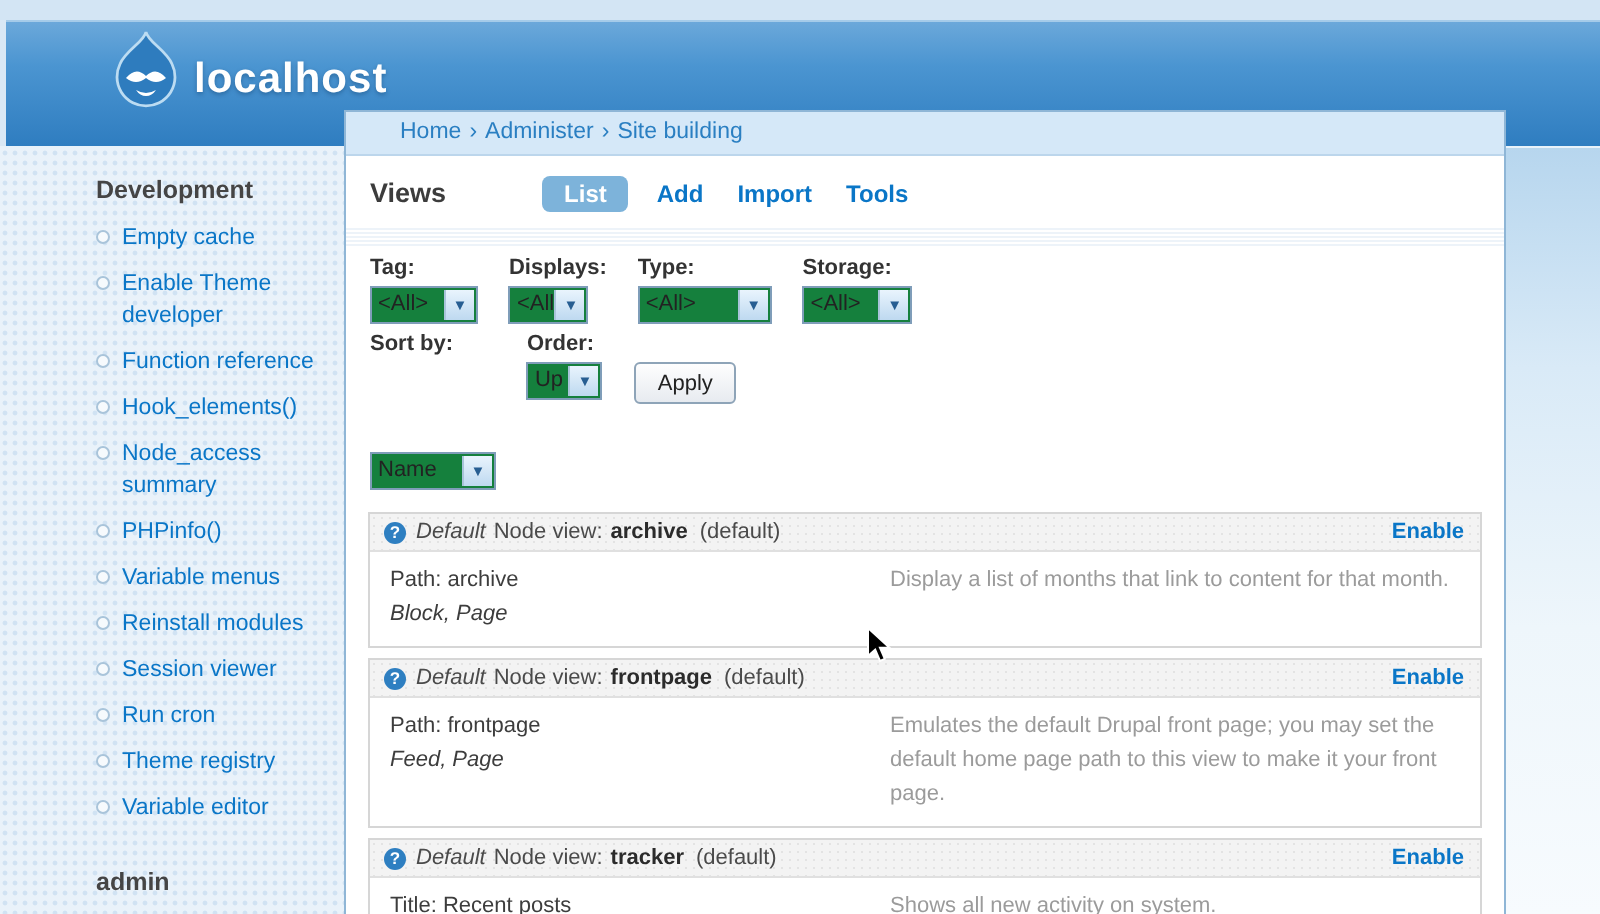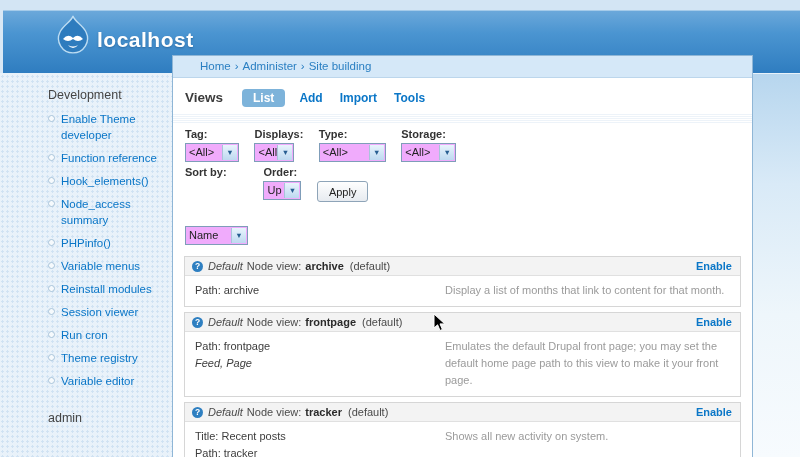--- a/index.html
+++ b/index.html
@@ -26,52 +26,52 @@
     background:linear-gradient(to bottom,#b7d6ee 0px,#d9eaf7 110px,#eef6fb 240px,#f7fbfe 100%);
     border-top:1px solid #e8f2fa;
   }
   
   .sidebar{
     position:absolute;top:74px;left:0;width:172px;bottom:0;
     background-color:#e9f2fa;
     background-image:radial-gradient(rgba(150,190,225,.30) 1px,transparent 1.4px);
     background-size:5px 5px;
   }
-  .sb-title{font-size:12.5px;font-weight:normal;color:#454545;margin:14px 4px 9px 48px;}
+  .sb-title{font-size:12.5px;font-weight:bold;color:#454545;margin:14px 4px 9px 48px;}
   .sb-title.admin{margin-top:22px;}
   .sidebar ul{list-style:none;margin:0;padding:0 2px 0 48px;}
   .sidebar li{position:relative;padding-left:13px;margin-bottom:7px;line-height:16px;font-size:11.5px;}
   .sidebar a{color:var(--link-blue,#0a76c7);text-decoration:none;}
   .blt{position:absolute;left:0;top:4px;display:block;}
   .blt-ring{width:5px;height:5px;border:1px solid #a9c4da;border-radius:50%;background:#f6fafd;}
   
   .panel{
     position:absolute;left:172px;top:55px;width:579px;bottom:-2px;background:#fff;
     border:1px solid #8fb6d6;border-bottom:none;
   }
   .breadcrumb{
     height:17px;background:var(--breadcrumb-bg,#d5e8f8);border-bottom:1px solid #bcd6ec;
     padding:4px 0 0 27px;font-size:11.5px;color:#2a7fc2;
   }
   .breadcrumb a{color:#2a7fc2;text-decoration:none;}
   .bc-sep{margin:0 4px;color:#2a7fc2;}
   .title-row{padding:10px 0 0 12px;height:22px;}
-  .page-title{display:inline-block;font-size:13.5px;font-weight:bold;color:#3c3c3c;margin-right:19px;}
+  .page-title{display:inline-block;font-size:13.5px;font-weight:bold;color:#3c3c3c;margin-right:48px;}
   .tab{display:inline-block;font-size:12px;font-weight:bold;color:var(--link-blue,#0a76c7);
        margin-right:17px;text-decoration:none;vertical-align:middle;}
   .tab.active{background:var(--active-tab-bg,#7db3da);color:#fff;border-radius:4px;padding:2px 11px;margin-right:14px;}
   .tab-stripes{height:10px;margin-top:3px;
     background:repeating-linear-gradient(to bottom,#ffffff 0 1px,#edf3f9 1px 2px);}
   
   .filters{padding:5px 0 2px 12px;}
   .f-row{margin-bottom:4px;white-space:nowrap;}
   .f-col{display:inline-block;vertical-align:top;margin-right:11px;}
   .f-label{font-size:11px;font-weight:bold;color:#333;margin-bottom:3px;}
   .selectbox{
-    height:16px;border:1px solid #7f9db9;background:#f0abfc;font-size:11px;color:#222;
+    height:16px;border:1px solid #7f9db9;background:#15803d;font-size:11px;color:#222;
     position:relative;padding:1px 18px 0 3px;line-height:15px;cursor:default;
   }
   .selectbox .arrow{
     position:absolute;right:1px;top:1px;bottom:1px;width:14px;
     background:linear-gradient(to bottom,#e9f4fd,#bed9f0);
     border-left:1px solid #a9c4da;display:flex;align-items:center;justify-content:center;
     font-size:7.5px;color:#275e92;
   }
   .apply-col{padding-top:15px;}
   .apply-btn{
@@ -116,20 +116,21 @@
     <path d="M15 30 q5 3 10 0 q-2 3 -5 3 q-3 0 -5 -3 Z" fill="#ffffff"></path>
   </svg>
 </div>
 <div class="site-name">localhost</div>
 
 <div class="bg-under"></div>
 
 <div class="sidebar">
   <div class="sb-title">Development</div>
   <ul>
+    <li><span class="blt blt-ring"></span><a href="#">Empty cache</a></li>
     <li><span class="blt blt-ring"></span><a href="#">Enable Theme developer</a></li>
     <li><span class="blt blt-ring"></span><a href="#">Function reference</a></li>
     <li><span class="blt blt-ring"></span><a href="#">Hook_elements()</a></li>
     <li><span class="blt blt-ring"></span><a href="#">Node_access summary</a></li>
     <li><span class="blt blt-ring"></span><a href="#">PHPinfo()</a></li>
     <li><span class="blt blt-ring"></span><a href="#">Variable menus</a></li>
     <li><span class="blt blt-ring"></span><a href="#">Reinstall modules</a></li>
     <li><span class="blt blt-ring"></span><a href="#">Session viewer</a></li>
     <li><span class="blt blt-ring"></span><a href="#">Run cron</a></li>
     <li><span class="blt blt-ring"></span><a href="#">Theme registry</a></li>
@@ -191,20 +192,21 @@
         <a href="#" class="help-icon">?</a>
         <span class="vr-default">Default</span>
         <span class="vr-kind">Node view:</span>
         <span class="vr-name">archive</span>
         <span class="vr-suffix">(default)</span>
         <a href="#" class="vr-enable">Enable</a>
       </div>
       <div class="vr-body">
         <div class="vr-left">
           <div>Path: archive</div>
+          <div class="vr-displays">Block, Page</div>
         </div>
         <div class="vr-desc">Display a list of months that link to content for that month.</div>
       </div>
     </div>
 
     <div class="view-row">
       <div class="vr-head">
         <a href="#" class="help-icon">?</a>
         <span class="vr-default">Default</span>
         <span class="vr-kind">Node view:</span>

